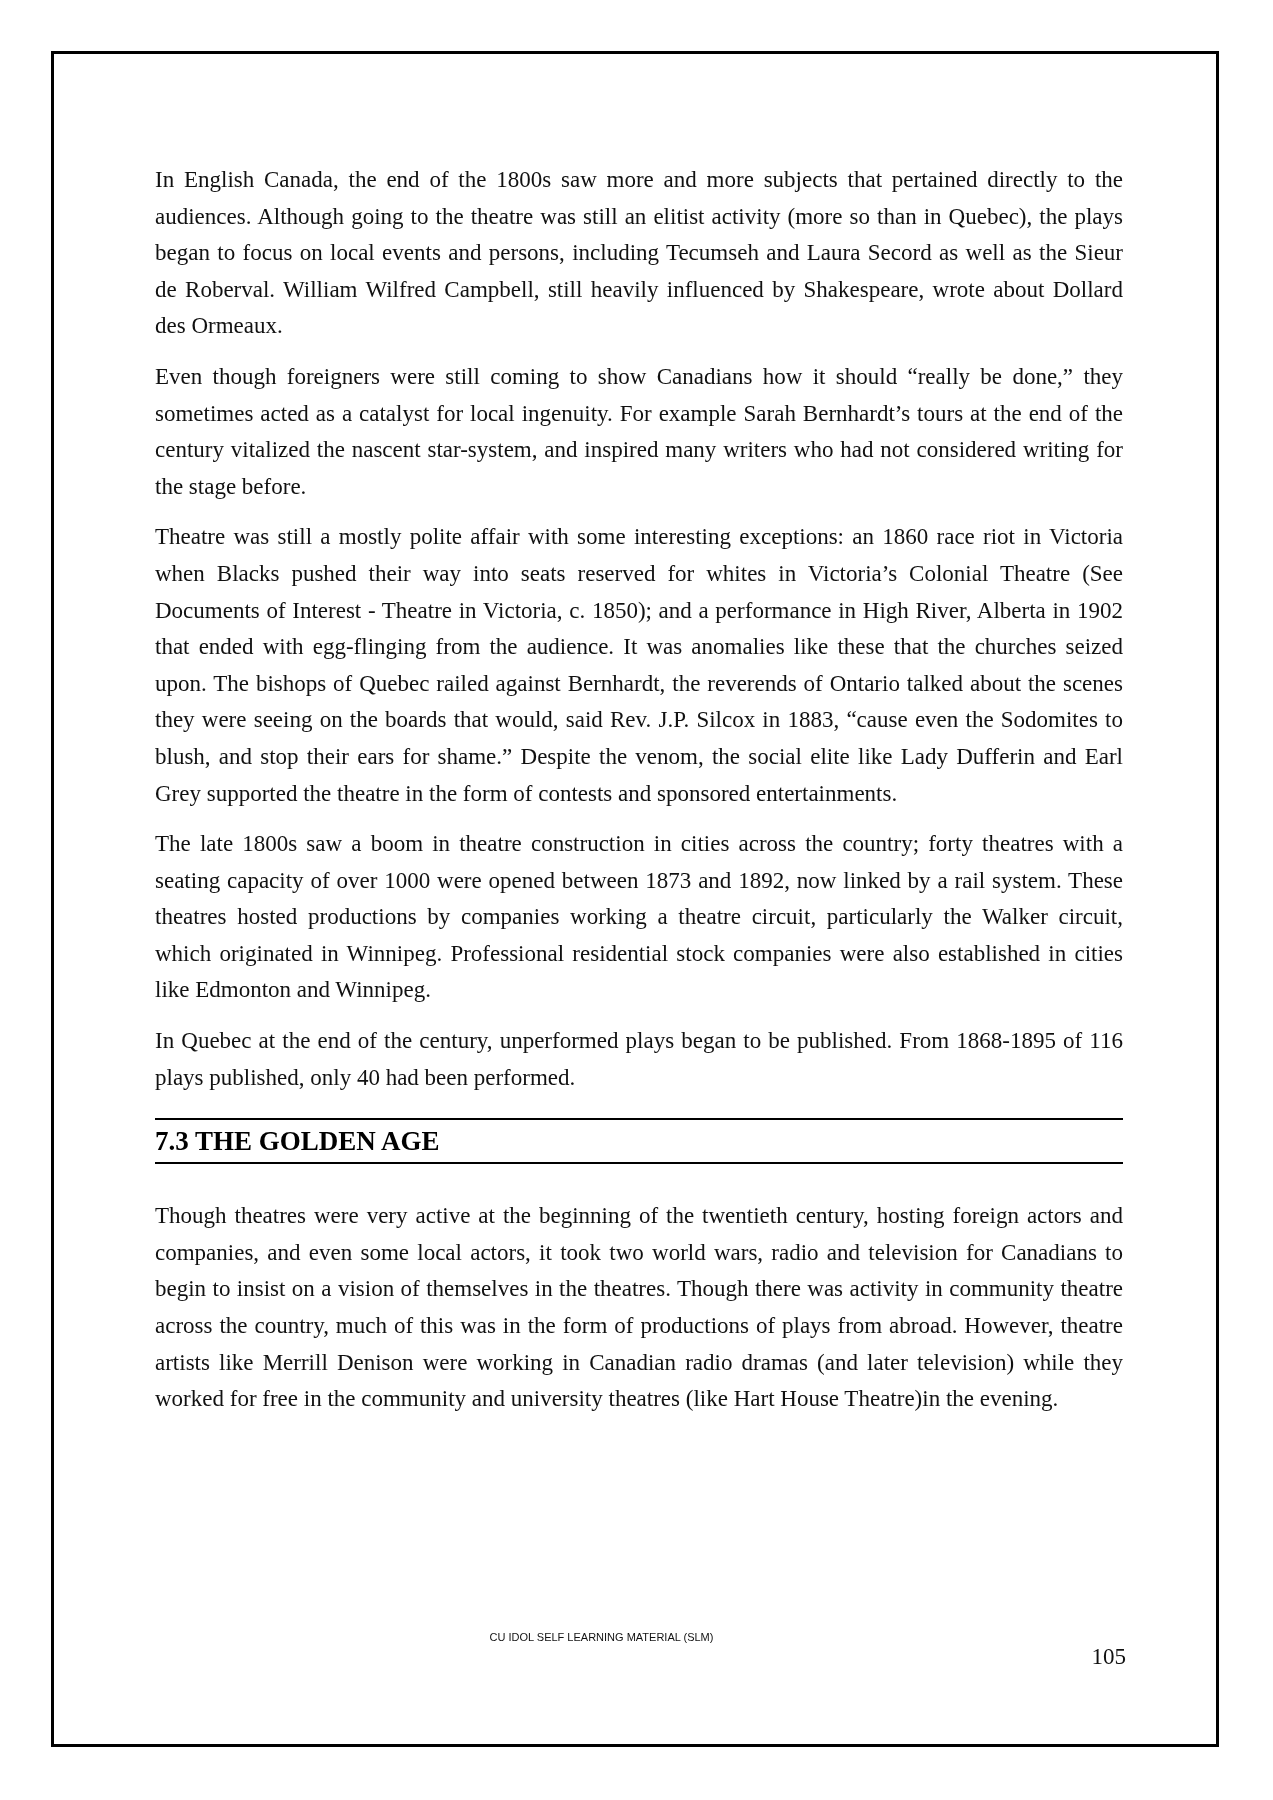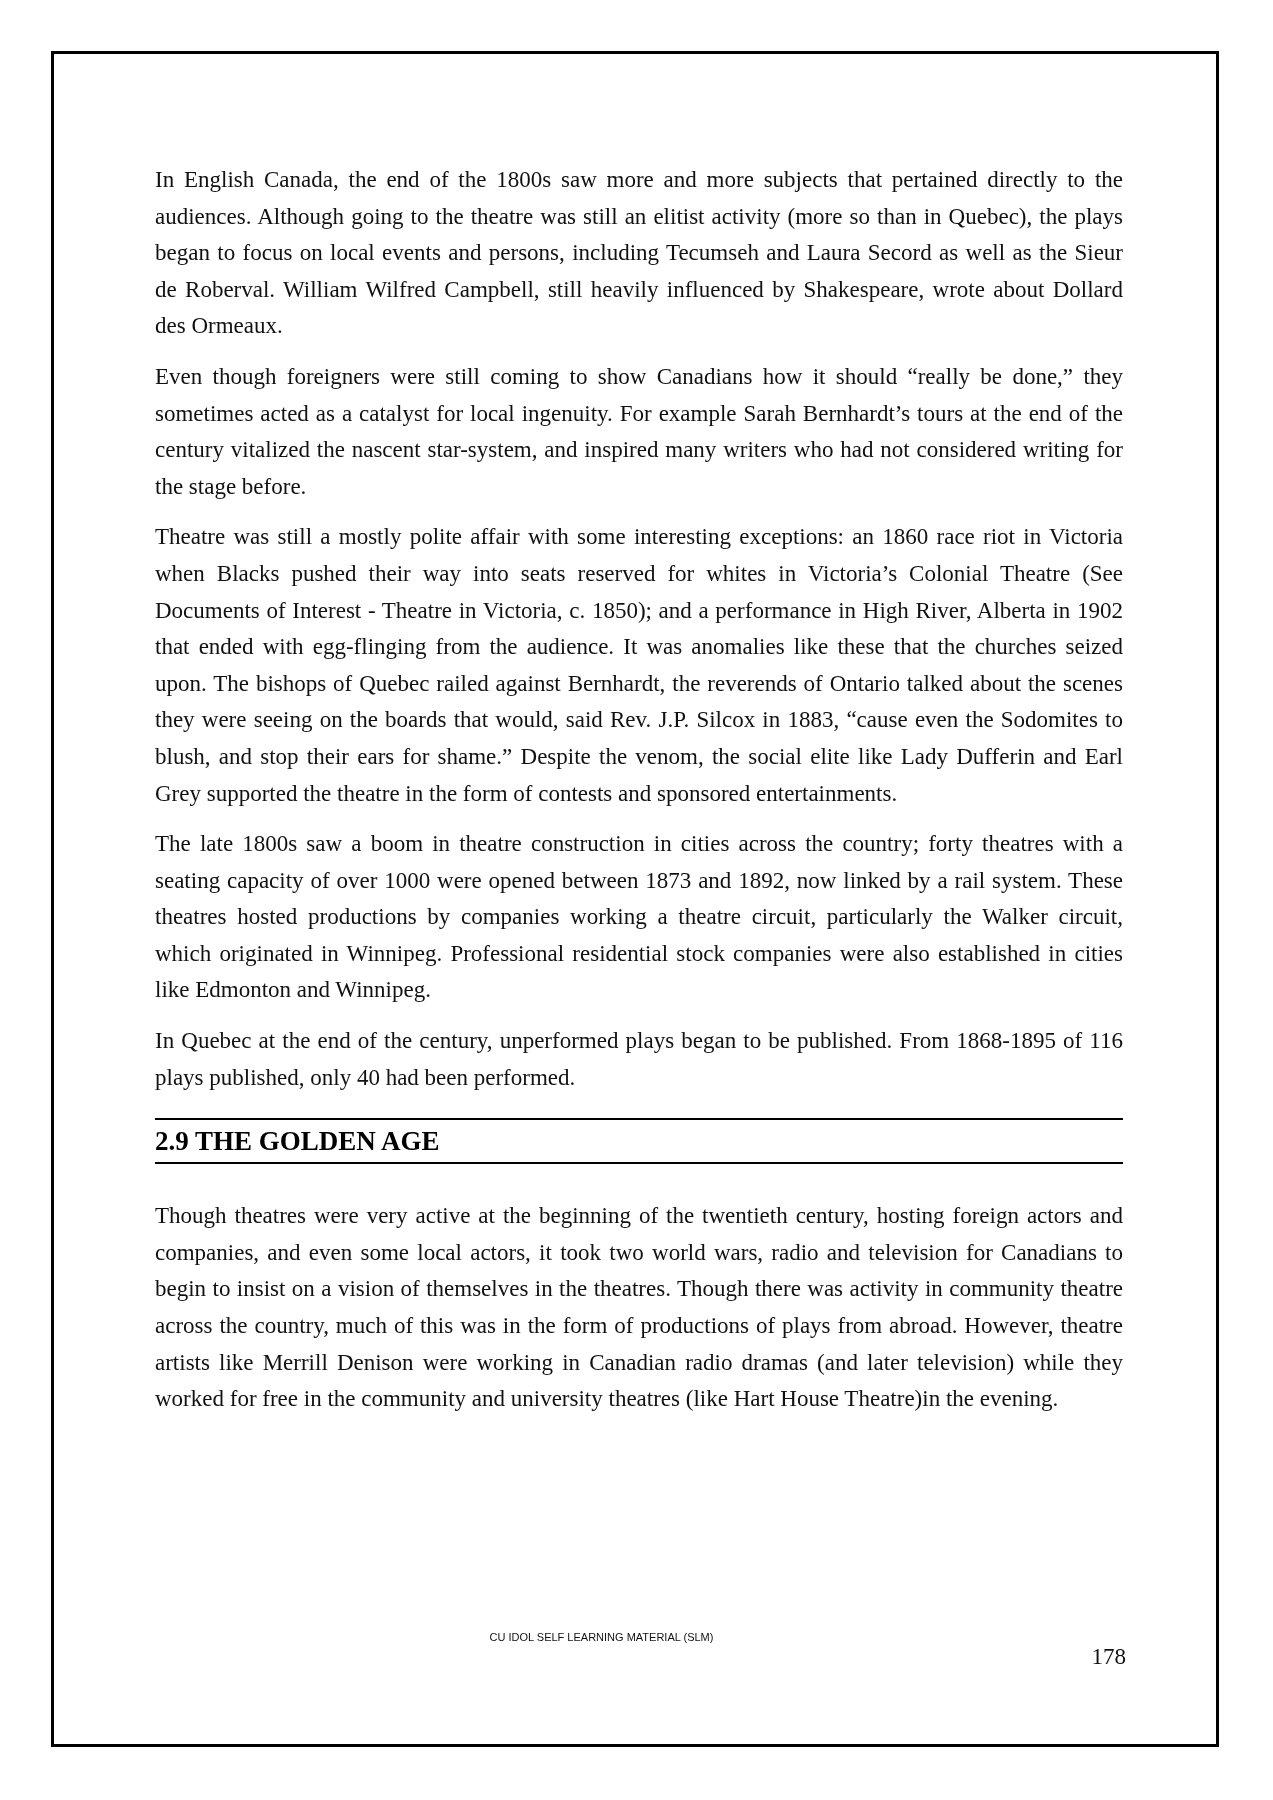--- a/index.html
+++ b/index.html
@@ -84,20 +84,20 @@
 <div class="page-frame"></div>
 
 <div class="content">
   <p class="para">In English Canada, the end of the 1800s saw more and more subjects that pertained directly to the audiences. Although going to the theatre was still an elitist activity (more so than in Quebec), the plays began to focus on local events and persons, including Tecumseh and Laura Secord as well as the Sieur de Roberval. William Wilfred Campbell, still heavily influenced by Shakespeare, wrote about Dollard des Ormeaux.</p>
   <p class="para">Even though foreigners were still coming to show Canadians how it should “really be done,” they sometimes acted as a catalyst for local ingenuity. For example Sarah Bernhardt’s tours at the end of the century vitalized the nascent star-system, and inspired many writers who had not considered writing for the stage before.</p>
   <p class="para">Theatre was still a mostly polite affair with some interesting exceptions: an 1860 race riot in Victoria when Blacks pushed their way into seats reserved for whites in Victoria’s Colonial Theatre (See Documents of Interest - Theatre in Victoria, c. 1850); and a performance in High River, Alberta in 1902 that ended with egg-flinging from the audience. It was anomalies like these that the churches seized upon. The bishops of Quebec railed against Bernhardt, the reverends of Ontario talked about the scenes they were seeing on the boards that would, said Rev. J.P. Silcox in 1883, “cause even the Sodomites to blush, and stop their ears for shame.” Despite the venom, the social elite like Lady Dufferin and Earl Grey supported the theatre in the form of contests and sponsored entertainments.</p>
   <p class="para">The late 1800s saw a boom in theatre construction in cities across the country; forty theatres with a seating capacity of over 1000 were opened between 1873 and 1892, now linked by a rail system. These theatres hosted productions by companies working a theatre circuit, particularly the Walker circuit, which originated in Winnipeg. Professional residential stock companies were also established in cities like Edmonton and Winnipeg.</p>
   <p class="para">In Quebec at the end of the century, unperformed plays began to be published. From 1868-1895 of 116 plays published, only 40 had been performed.</p>
 
   <div class="section-heading-wrap">
-    <h2 class="section-heading">2.9 THE GOLDEN AGE</h2>
+    <h2 class="section-heading">7.3 THE GOLDEN AGE</h2>
   </div>
 
   <p class="para">Though theatres were very active at the beginning of the twentieth century, hosting foreign actors and companies, and even some local actors, it took two world wars, radio and television for Canadians to begin to insist on a vision of themselves in the theatres. Though there was activity in community theatre across the country, much of this was in the form of productions of plays from abroad. However, theatre artists like Merrill Denison were working in Canadian radio dramas (and later television) while they worked for free in the community and university theatres (like Hart House Theatre)in the evening.</p>
 </div>
 
-<div class="page-number">178</div>
+<div class="page-number">105</div>
 <div class="footer">CU IDOL SELF LEARNING MATERIAL (SLM)</div>
 
 </body></html>

